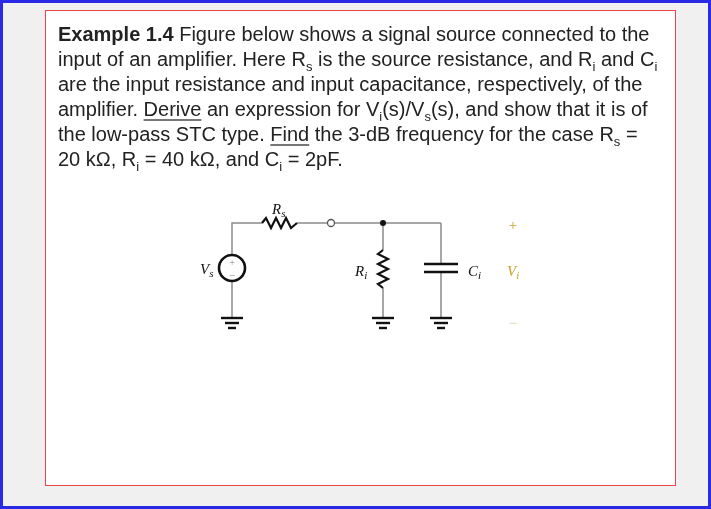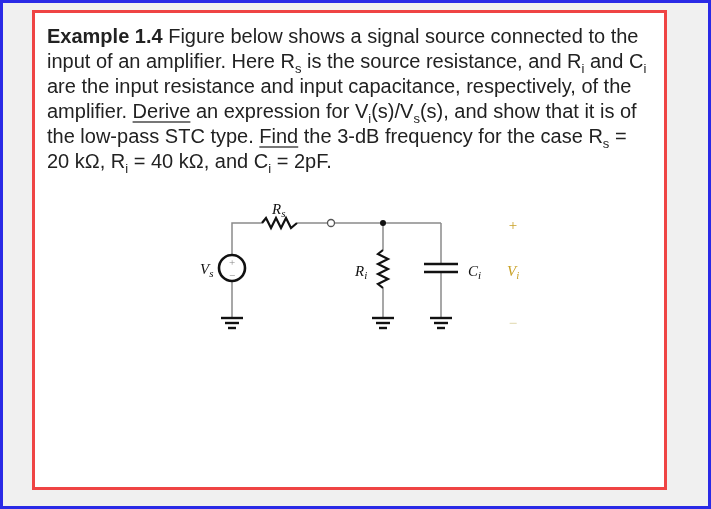--- a/index.html
+++ b/index.html
@@ -6,24 +6,24 @@
   body {
     width: 711px; height: 509px; overflow: hidden;
     background: #f0f0f0;
     box-sizing: border-box;
     border: 3px solid #2a2ae6;
     position: relative;
     font-family: "Liberation Sans", sans-serif;
   }
   .card {
     position: absolute;
-    left: 29px; top: 7px;
+    left: 42px; top: 7px;
     width: 629px; height: 474px;
     background: #ffffff;
-    border: 3px solid #ef4444;
+    border: 1px solid #ef4444;
   }
   .problem {
     position: absolute;
     left: 12px; top: 11px;
     width: 605px;
     font-size: 20px;
     line-height: 25px;
     color: #222222;
     margin: 0;
   }

